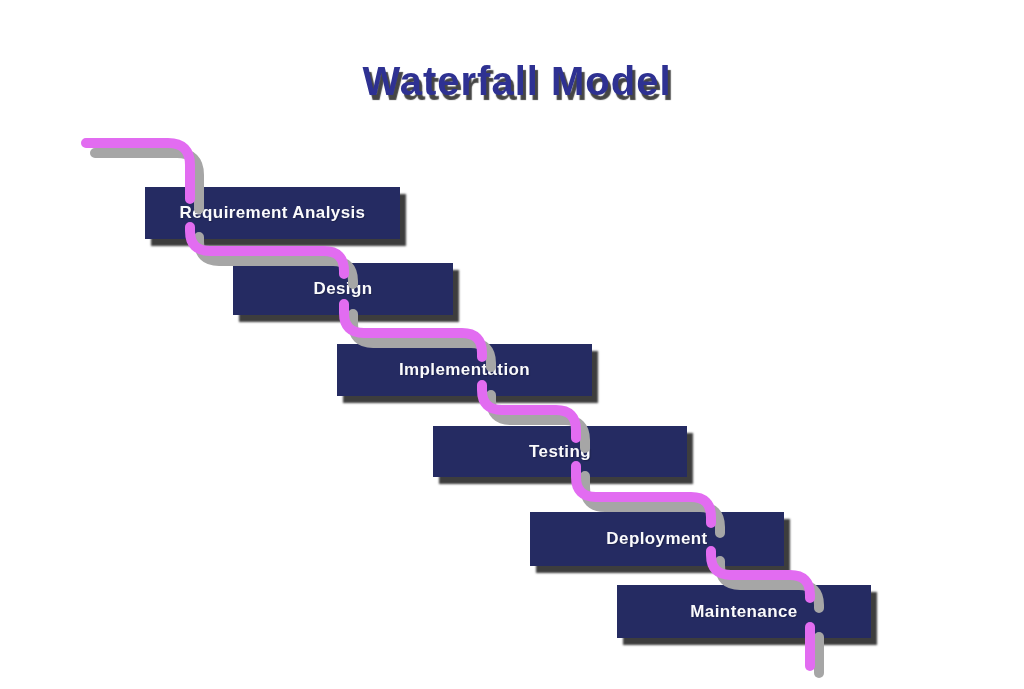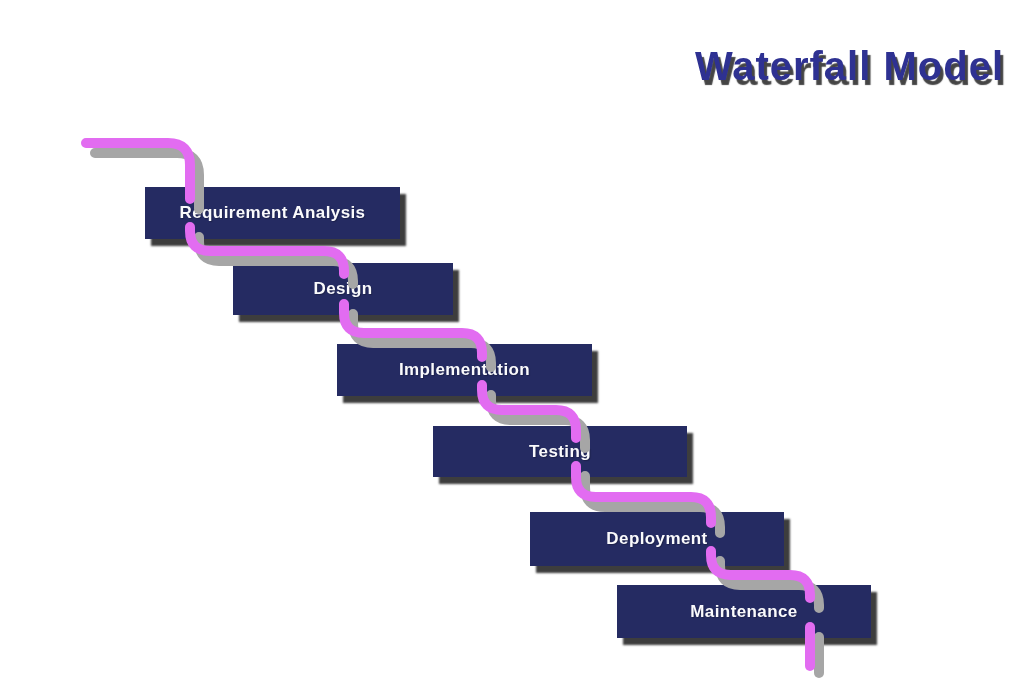--- a/index.html
+++ b/index.html
@@ -21,22 +21,22 @@
     width:1024px;
     height:689px;
     background:var(--background);
     overflow:hidden;
   }
   .title{
     position:absolute;
     top:44px;
     left:0;
     width:1004px;
-    margin:0;
-    text-align:right;
+    margin:15px;
+    text-align:center;
     font-size:40px;
     font-weight:800;
     letter-spacing:1px;
     color:var(--title-text);
     text-shadow:3px 5px 1px rgba(59,59,59,0.95);
   }
   .box{
     position:absolute;
     background:var(--box-fill);
     box-shadow:6px 7px 2px rgba(45,45,45,0.92);

